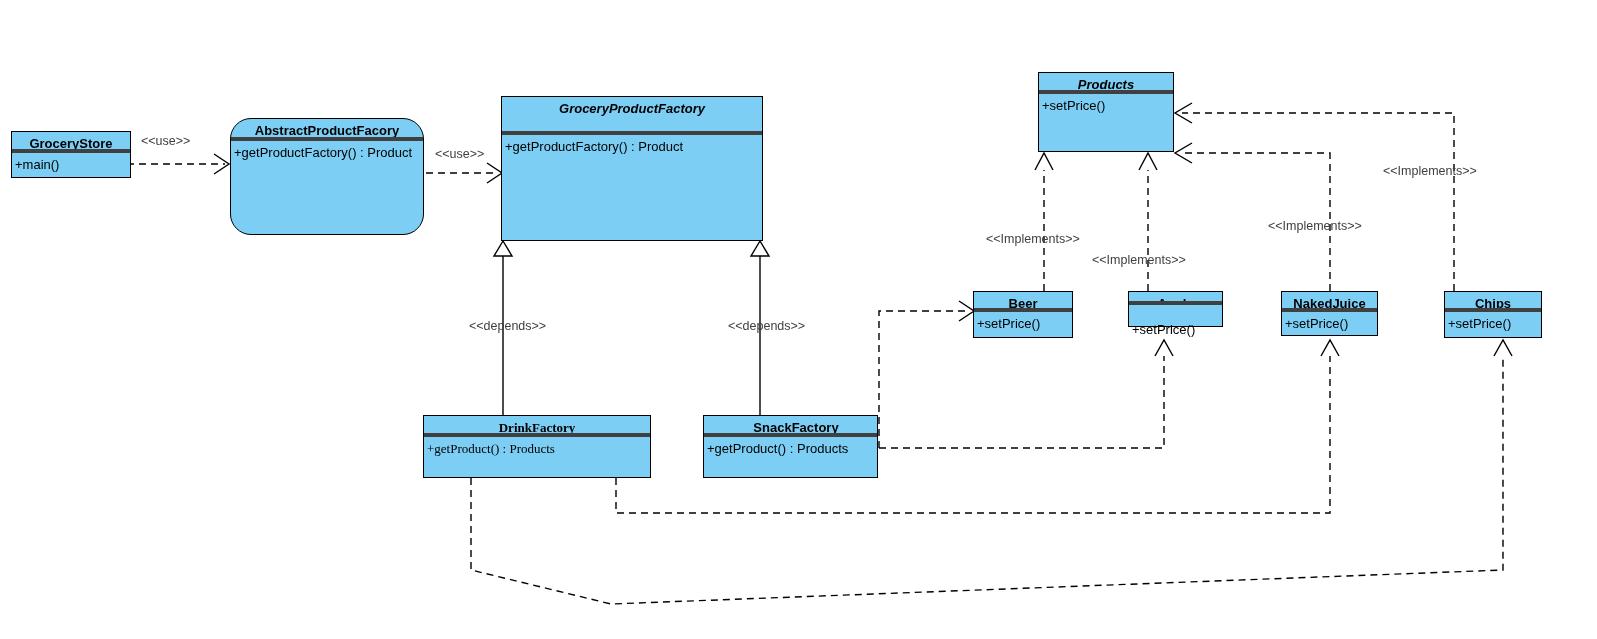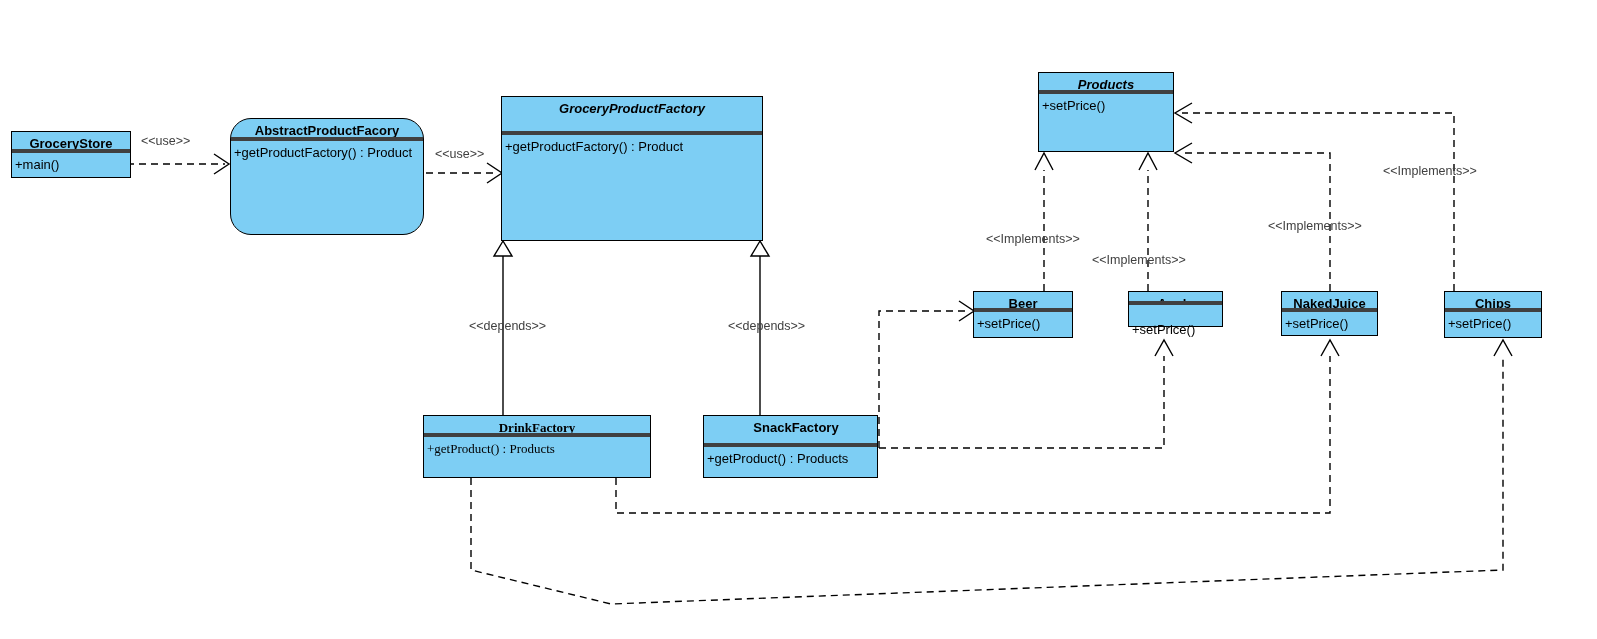--- a/index.html
+++ b/index.html
@@ -167,21 +167,21 @@
   </div>
 
   <div class="uml-class" style="left:423px; top:415px; width:228px; height:63px;font-family:Liberation Serif, serif;">
     <div class="uml-name" style="height:21px;">DrinkFactory</div>
     <div class="uml-members">
       <div class="uml-member">+getProduct() : Products</div>
     </div>
   </div>
 
   <div class="uml-class" style="left:703px; top:415px; width:175px; height:63px;">
-    <div class="uml-name" style="height:31px;padding-left:15px;">SnackFactory</div>
+    <div class="uml-name" style="height:21px;padding-left:15px;">SnackFactory</div>
     <div class="uml-members">
       <div class="uml-member">+getProduct() : Products</div>
     </div>
   </div>
 
   <div class="uml-class" style="left:973px; top:291px; width:100px; height:47px;">
     <div class="uml-name" style="height:20px;">Beer</div>
     <div class="uml-members">
       <div class="uml-member">+setPrice()</div>
     </div>

